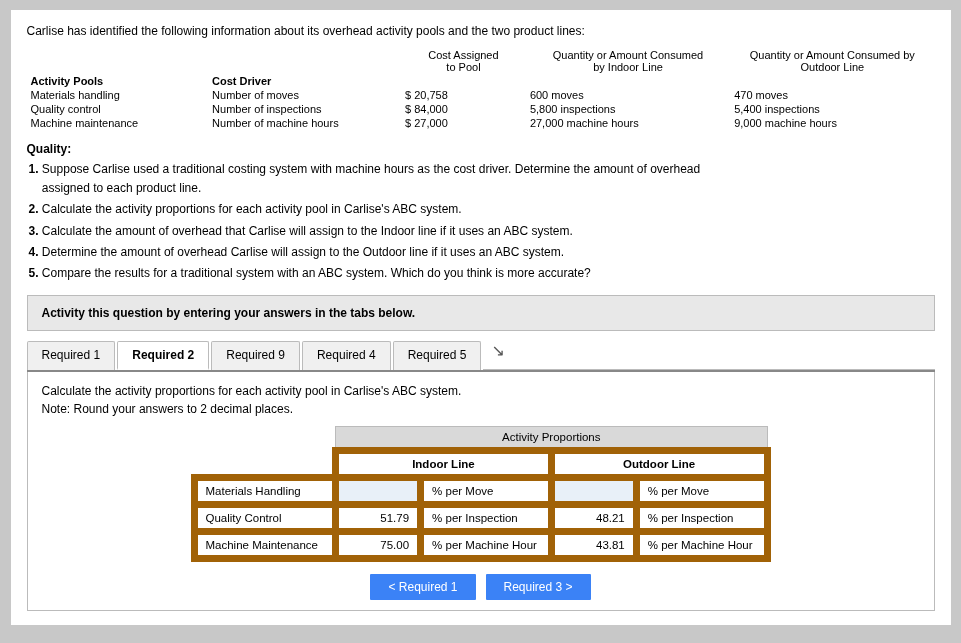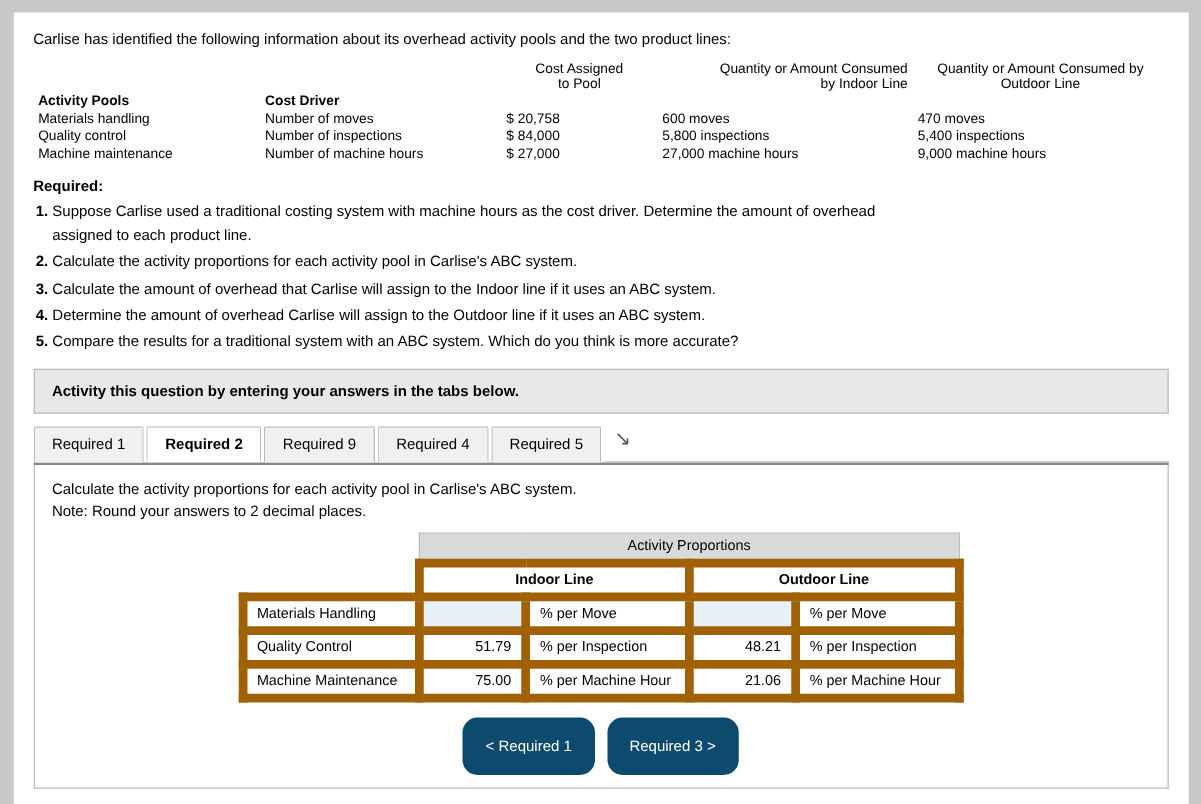--- a/index.html
+++ b/index.html
@@ -140,46 +140,46 @@
       font-size: 11.5px;
       outline: none;
     }
     .nav-buttons {
       display: flex;
       justify-content: center;
       gap: 10px;
       margin-top: 12px;
     }
     .nav-btn {
-      background: #0c4a6e;
+      background: #3b82f6;
       color: #fff;
       border: none;
-      padding: 16px 18px;
+      padding: 6px 18px;
       font-size: 12px;
       cursor: pointer;
-      border-radius: 12px;
+      border-radius: 1px;
     }
   </style>
 </head>
 <body>
 
 <div class="main-container">
 
   <p class="intro-text">Carlise has identified the following information about its overhead activity pools and the two product lines:</p>
 
   <table class="info-table">
     <tbody>
         <tr>
       <td style="width:160px;"></td>
       <td style="width:170px;"></td>
       <td style="width:110px; text-align:center;">
         <span>Cost Assigned</span><br>
         <span>to Pool</span>
       </td>
-      <td style="width:180px; text-align:right;">
+      <td style="width:180px; text-align:center;">
         <span>Quantity or Amount Consumed</span><br>
         <span>by Indoor Line</span>
       </td>
       <td style="width:180px; text-align:center;">
         <span>Quantity or Amount Consumed by</span><br>
         <span>Outdoor Line</span>
       </td>
     </tr>
     <tr>
       <td><b>Activity Pools</b></td>
@@ -206,21 +206,21 @@
       <td>Machine maintenance</td>
       <td>Number of machine hours</td>
       <td>$ 27,000</td>
       <td>27,000 machine hours</td>
       <td>9,000 machine hours</td>
     </tr>
   </tbody>
     </table>
 
   <div class="required-section">
-    <p class="required-title">Required:</p>
+    <p class="required-title">Quality:</p>
     <div class="required-list">
       <p><b>1.</b> Suppose Carlise used a traditional costing system with machine hours as the cost driver. Determine the amount of overhead<br>&nbsp;&nbsp;&nbsp;&nbsp;assigned to each product line.</p>
       <p><b>2.</b> Calculate the activity proportions for each activity pool in Carlise's ABC system.</p>
       <p><b>3.</b> Calculate the amount of overhead that Carlise will assign to the Indoor line if it uses an ABC system.</p>
       <p><b>4.</b> Determine the amount of overhead Carlise will assign to the Outdoor line if it uses an ABC system.</p>
       <p><b>5.</b> Compare the results for a traditional system with an ABC system. Which do you think is more accurate?</p>
     </div>
   </div>
 
   <div class="complete-box">
@@ -284,21 +284,21 @@
           <td class="value-cell">51.79</td>
           <td class="unit-cell">% per Inspection</td>
           <td class="value-cell">48.21</td>
           <td class="unit-cell">% per Inspection</td>
         </tr>
 
         <tr>
           <td class="row-label">Machine Maintenance</td>
           <td class="value-cell">75.00</td>
           <td class="unit-cell">% per Machine Hour</td>
-          <td class="value-cell">21.06</td>
+          <td class="value-cell">43.81</td>
           <td class="unit-cell">% per Machine Hour</td>
         </tr>
       </tbody>
         </table>
     </div>
 
     <div class="nav-buttons">
       <button class="nav-btn">&lt; Required 1</button>
       <button class="nav-btn">Required 3 &gt;</button>
     </div>

